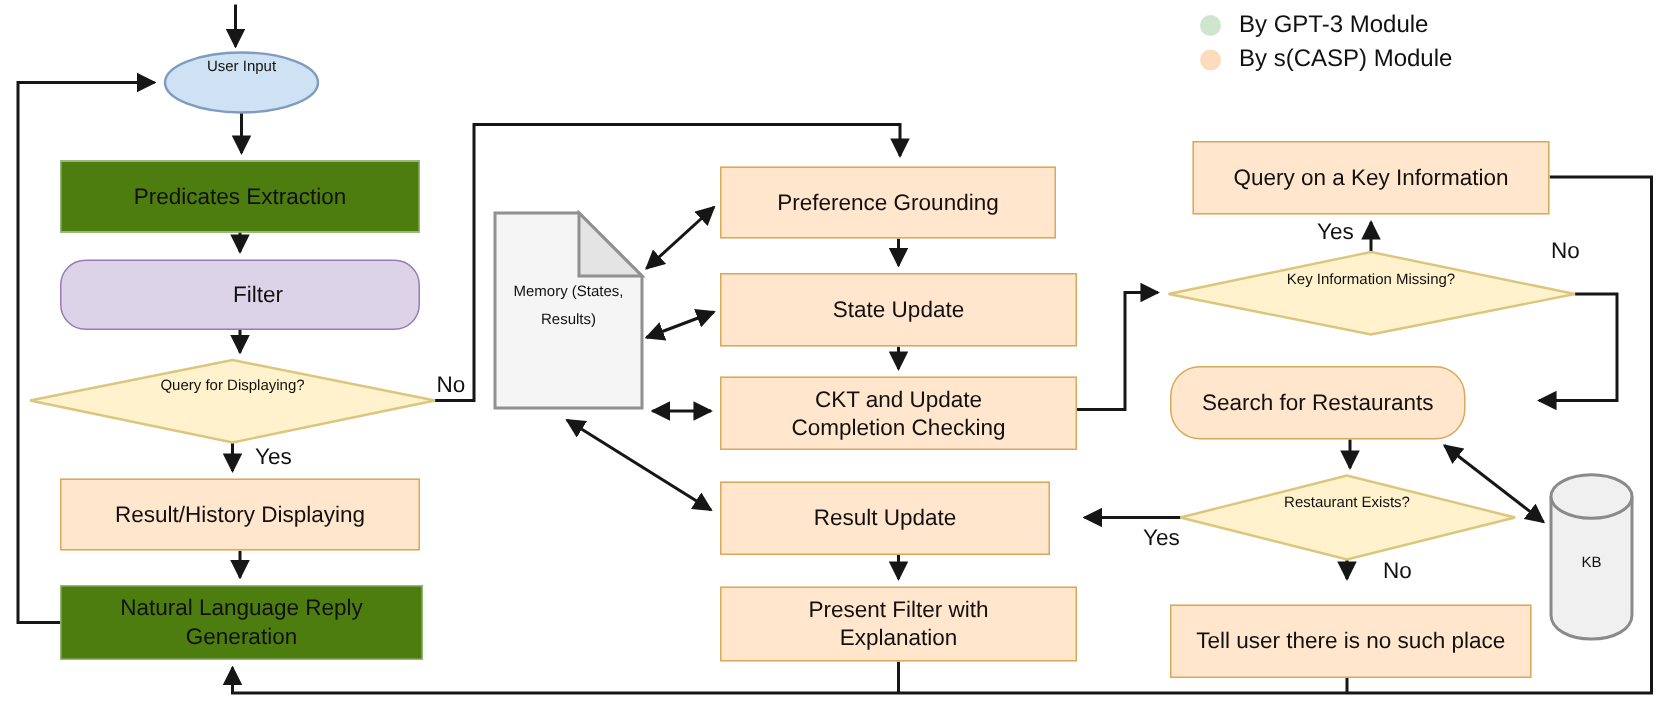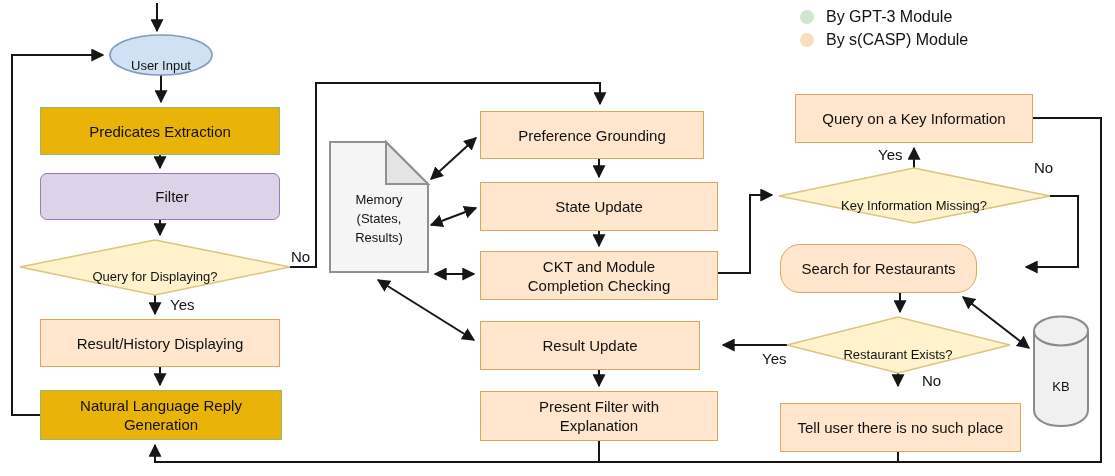--- a/index.html
+++ b/index.html
@@ -5,26 +5,26 @@
   html,body{margin:0;padding:0;background:#ffffff;}
   #canvas{
     position:relative;width:1115px;height:476px;background:#ffffff;
     font-family:"Liberation Sans", sans-serif;color:#111;overflow:hidden;
   }
   #edges{position:absolute;left:0;top:0;z-index:1;}
   .node{
     position:absolute;z-index:2;display:flex;align-items:center;justify-content:center;
     text-align:center;font-size:15px;line-height:19px;box-sizing:border-box;
   }
-  .rect.green{background:#eab308;border:1.6px solid #93b877;}
-  .rect.purple{background:#ddd3e8;border:1.6px solid #9a7bb5;border-radius:7px;padding-left:24px;}
+  .rect.green{background:#4d7c0f;border:1.6px solid #93b877;}
+  .rect.purple{background:#ddd3e8;border:1.6px solid #9a7bb5;border-radius:17px;padding-left:24px;}
   .rect.orange{background:#ffe6cc;border:1.6px solid #d8a95b;}
   .overlay{ 
-    position:absolute;z-index:3;display:flex;align-items:flex-end;justify-content:center;
-    text-align:center;font-size:13px;line-height:19px;background:transparent;pointer-events:none;
+    position:absolute;z-index:3;display:flex;align-items:flex-start;justify-content:center;
+    text-align:center;font-size:10px;line-height:19px;background:transparent;pointer-events:none;
   }
   .wrap2 span{display:inline-block;max-width:190px;}
   .memtext span{display:inline-block;max-width:92px;}
   .edge-label{
     position:absolute;z-index:4;font-size:15px;line-height:16px;background:transparent;
   }
   #legend{position:absolute;left:800px;top:8px;z-index:4;display:flex;flex-direction:column;gap:5px;}
   .legend-row{display:flex;align-items:center;gap:12px;font-size:16px;}
   .dot{width:14px;height:14px;border-radius:50%;}
   .dot.gpt3{background:#cfe5cd;}
@@ -98,21 +98,21 @@
     <span>Natural Language Reply Generation</span>
   </div>
 
   <div class="node rect orange" style="left:480px;top:111px;width:224px;height:48px;">
     <span>Preference Grounding</span>
   </div>
   <div class="node rect orange" style="left:480px;top:182px;width:238px;height:49px;">
     <span>State Update</span>
   </div>
   <div class="node rect orange wrap2" style="left:480px;top:251px;width:238px;height:49px;">
-    <span>CKT and Module Completion Checking</span>
+    <span>CKT and Update Completion Checking</span>
   </div>
   <div class="node rect orange" style="left:480px;top:321px;width:220px;height:49px;">
     <span>Result Update</span>
   </div>
   <div class="node rect orange wrap2" style="left:480px;top:391px;width:238px;height:50px;">
     <span>Present Filter with Explanation</span>
   </div>
 
   <div class="node rect orange" style="left:795px;top:94px;width:238px;height:49px;">
     <span>Query on a Key Information</span>

